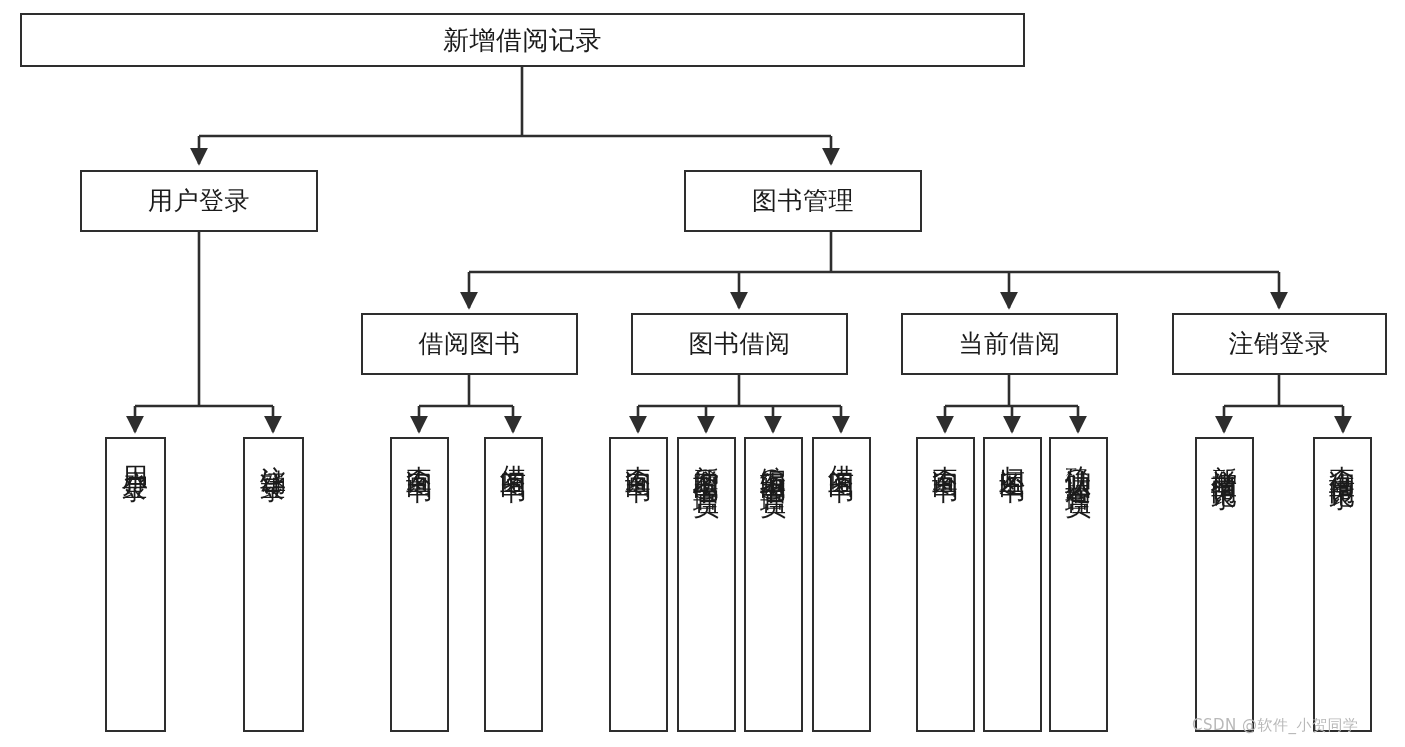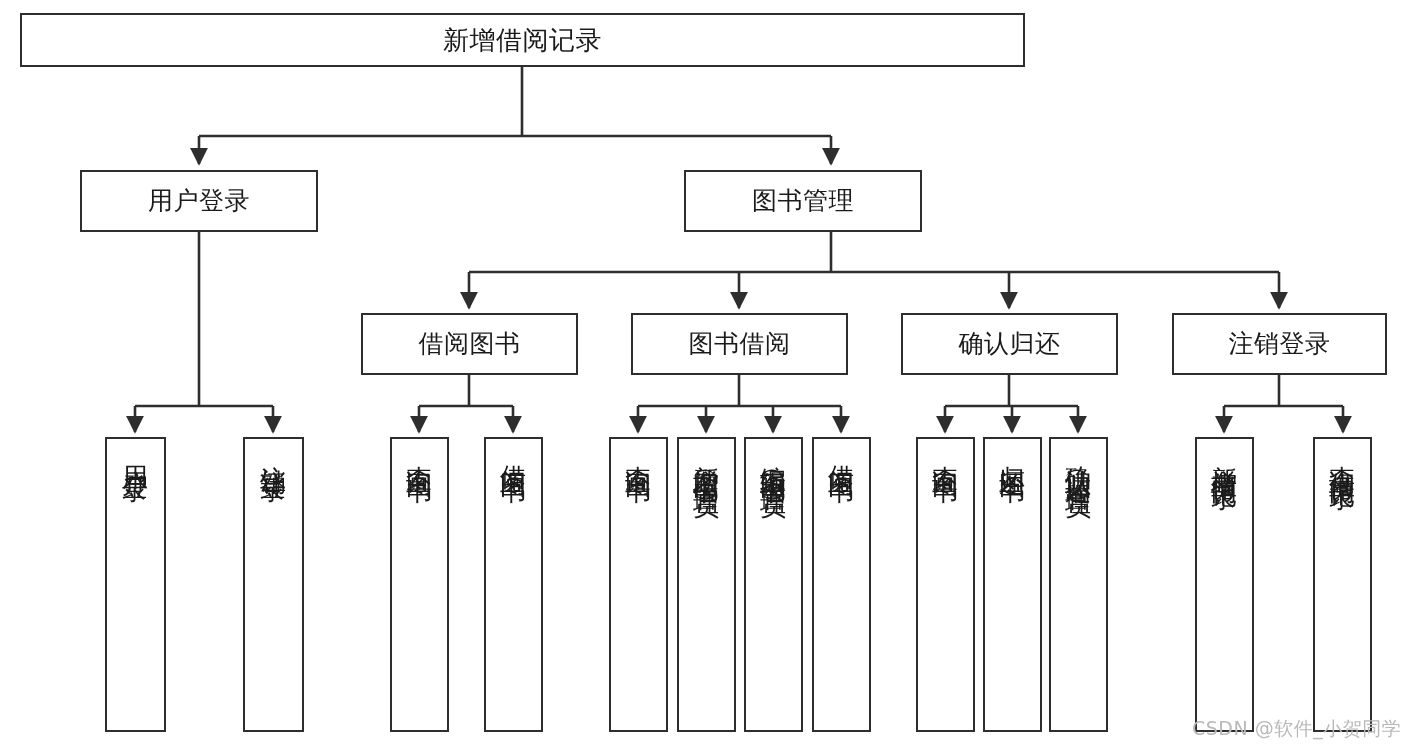--- a/index.html
+++ b/index.html
@@ -61,21 +61,21 @@
   .node.vert .node-label {
     writing-mode: vertical-rl;
     text-orientation: upright;
     font-size: 26px;
     line-height: 1.0;
     letter-spacing: 4px;
     white-space: nowrap;
   }
   .watermark {
     position: absolute;
-    font-size: 19px;
+    font-size: 15px;
     color: #b9b9b9;
     white-space: nowrap;
     z-index: 3;
     letter-spacing: 0.5px;
   }
 </style>
 </head>
 <body>
 
 <div id="canvas">
@@ -141,21 +141,21 @@
     <span class="node-label">图书管理</span>
   </div>
 
   <div class="node horiz" style="left:361px; top:313px; width:217px; height:62px;">
     <span class="node-label">借阅图书</span>
   </div>
   <div class="node horiz" style="left:631px; top:313px; width:217px; height:62px;justify-content:center;">
     <span class="node-label">图书借阅</span>
   </div>
   <div class="node horiz" style="left:901px; top:313px; width:217px; height:62px;">
-    <span class="node-label">确认归还</span>
+    <span class="node-label">当前借阅</span>
   </div>
   <div class="node horiz" style="left:1172px; top:313px; width:215px; height:62px;">
     <span class="node-label">注销登录</span>
   </div>
 
   <div class="node vert" style="left:105px; top:437px; width:61px; height:295px;">
     <span class="node-label">用户登录</span>
   </div>
   <div class="node vert" style="left:243px; top:437px; width:61px; height:295px;">
     <span class="node-label">注销登录</span>

